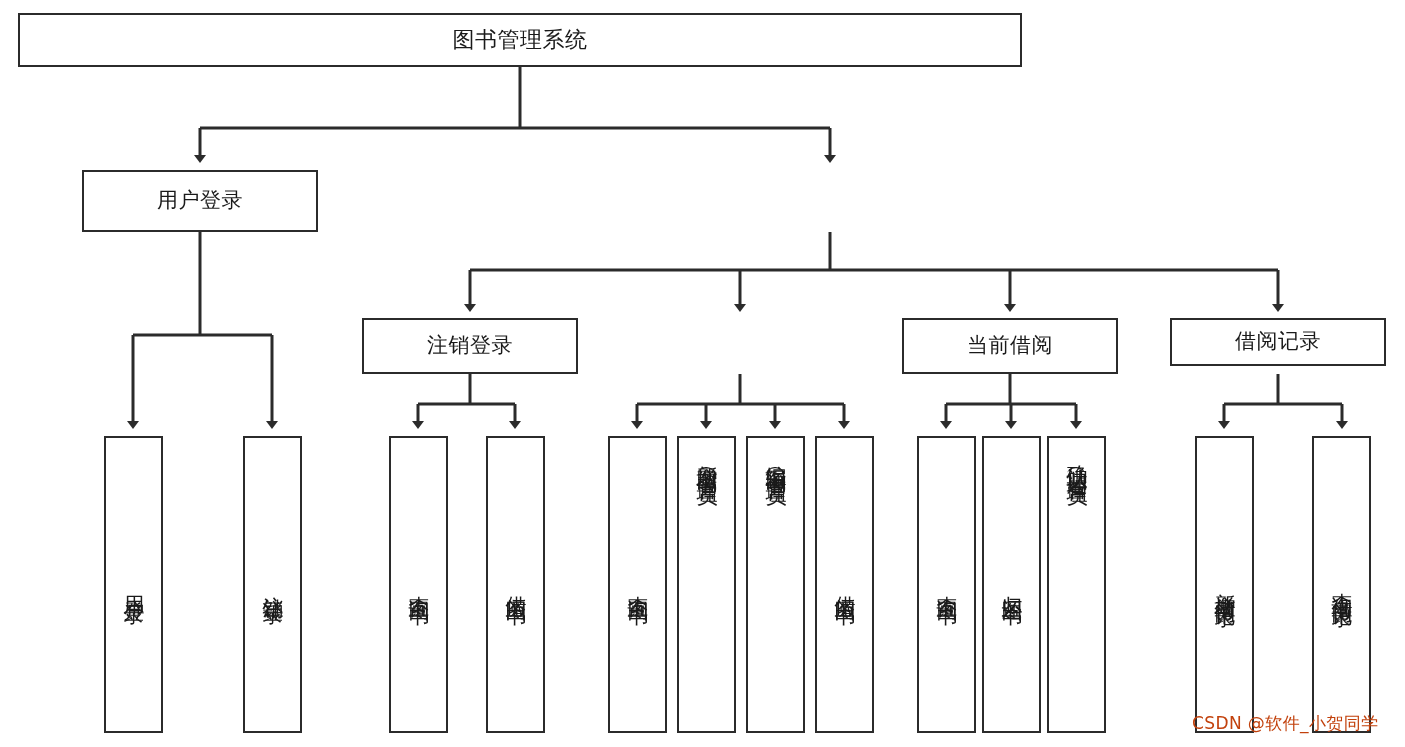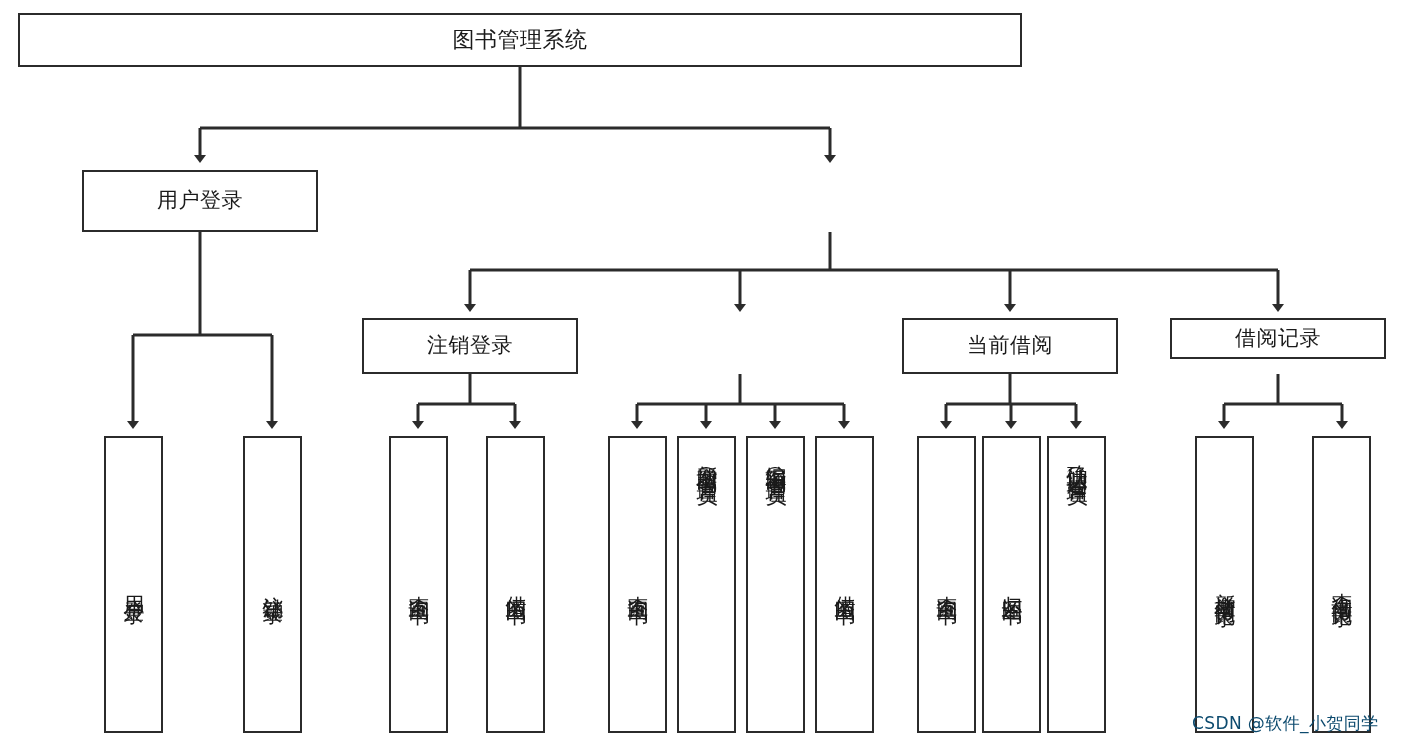--- a/index.html
+++ b/index.html
@@ -61,21 +61,21 @@
   }
   .node.v.mid {
     align-items: center;
     padding-top: 0;
   }
   .watermark {
     position: absolute;
     left: 1192px;
     top: 712px;
     font-size: 17px;
-    color: #0c4a6e;
+    color: #c2410c;
     white-space: nowrap;
     letter-spacing: 0.4px;
   }
 </style>
 </head>
 <body>
 
 <div id="canvas">
 
   <svg class="wires" viewBox="0 0 1405 747">
@@ -135,21 +135,21 @@
   <div class="node h" style="left:82px; top:170px; width:236px; height:62px;">
     <span class="lbl">用户登录</span>
   </div>
 
   <div class="node h" style="left:362px; top:318px; width:216px; height:56px;">
     <span class="lbl">注销登录</span>
   </div>
   <div class="node h" style="left:902px; top:318px; width:216px; height:56px;">
     <span class="lbl">当前借阅</span>
   </div>
-  <div class="node h" style="left:1170px; top:318px; width:216px; height:41px;">
+  <div class="node h" style="left:1170px; top:318px; width:216px; height:48px;">
     <span class="lbl">借阅记录</span>
   </div>
 
   <div class="node v mid" style="left:104px; top:436px; width:59px; height:297px;">
     <span class="lbl">用户登录</span>
   </div>
   <div class="node v mid" style="left:243px; top:436px; width:59px; height:297px;">
     <span class="lbl">注销登录</span>
   </div>
 

